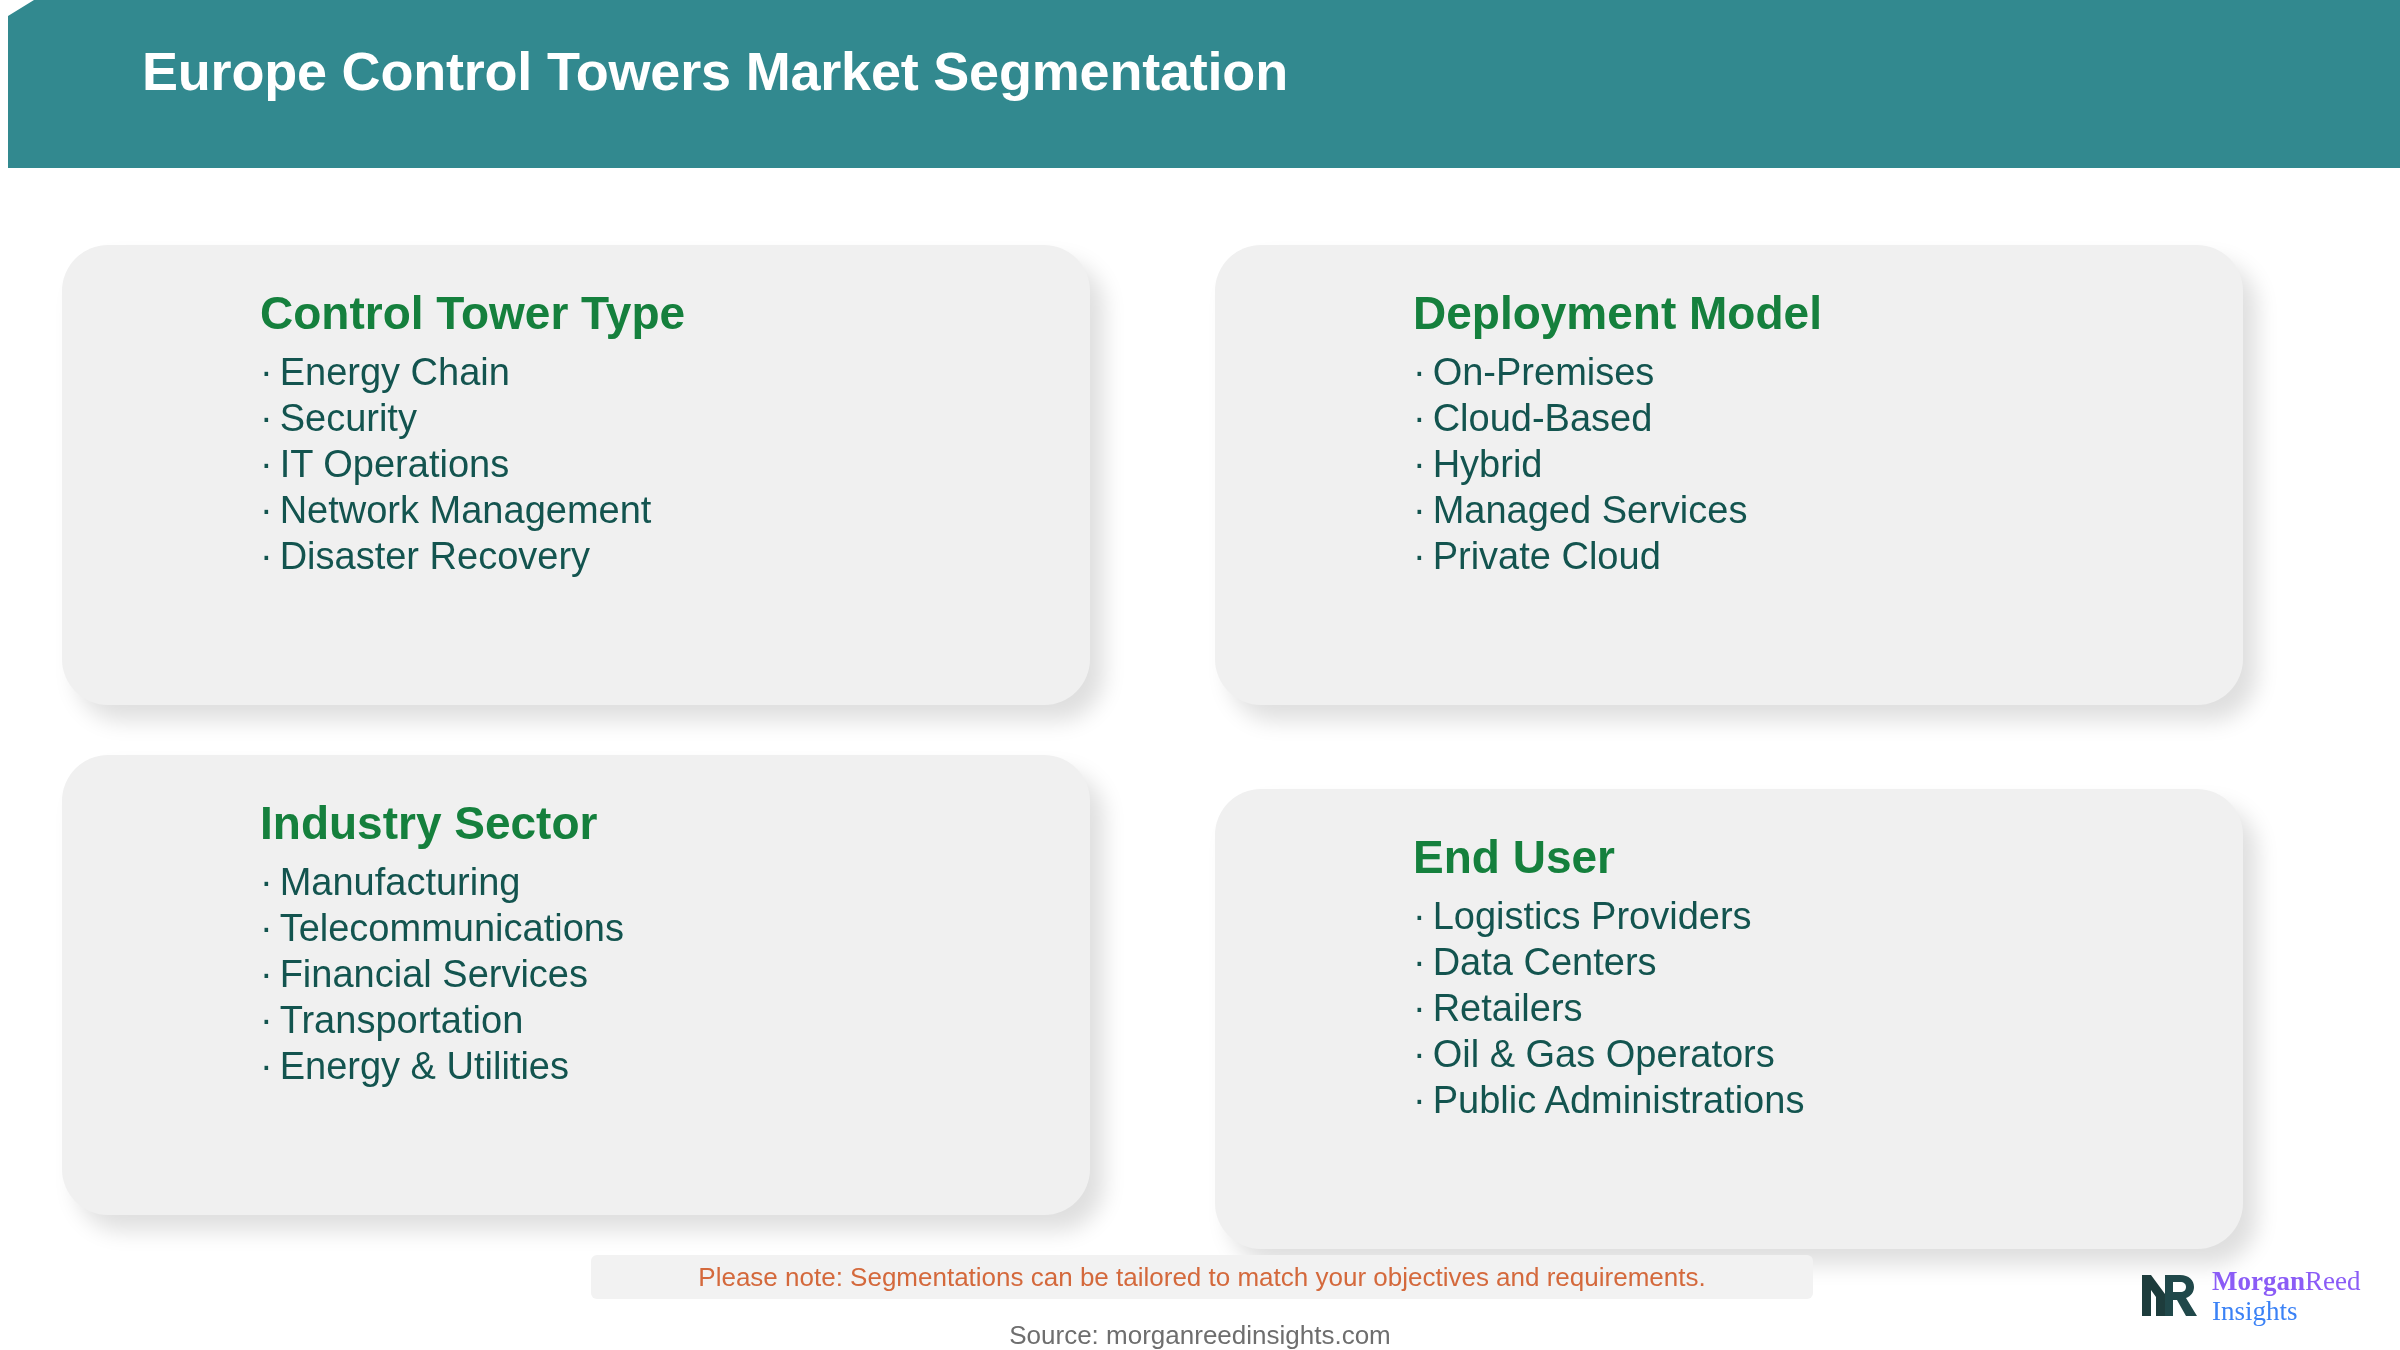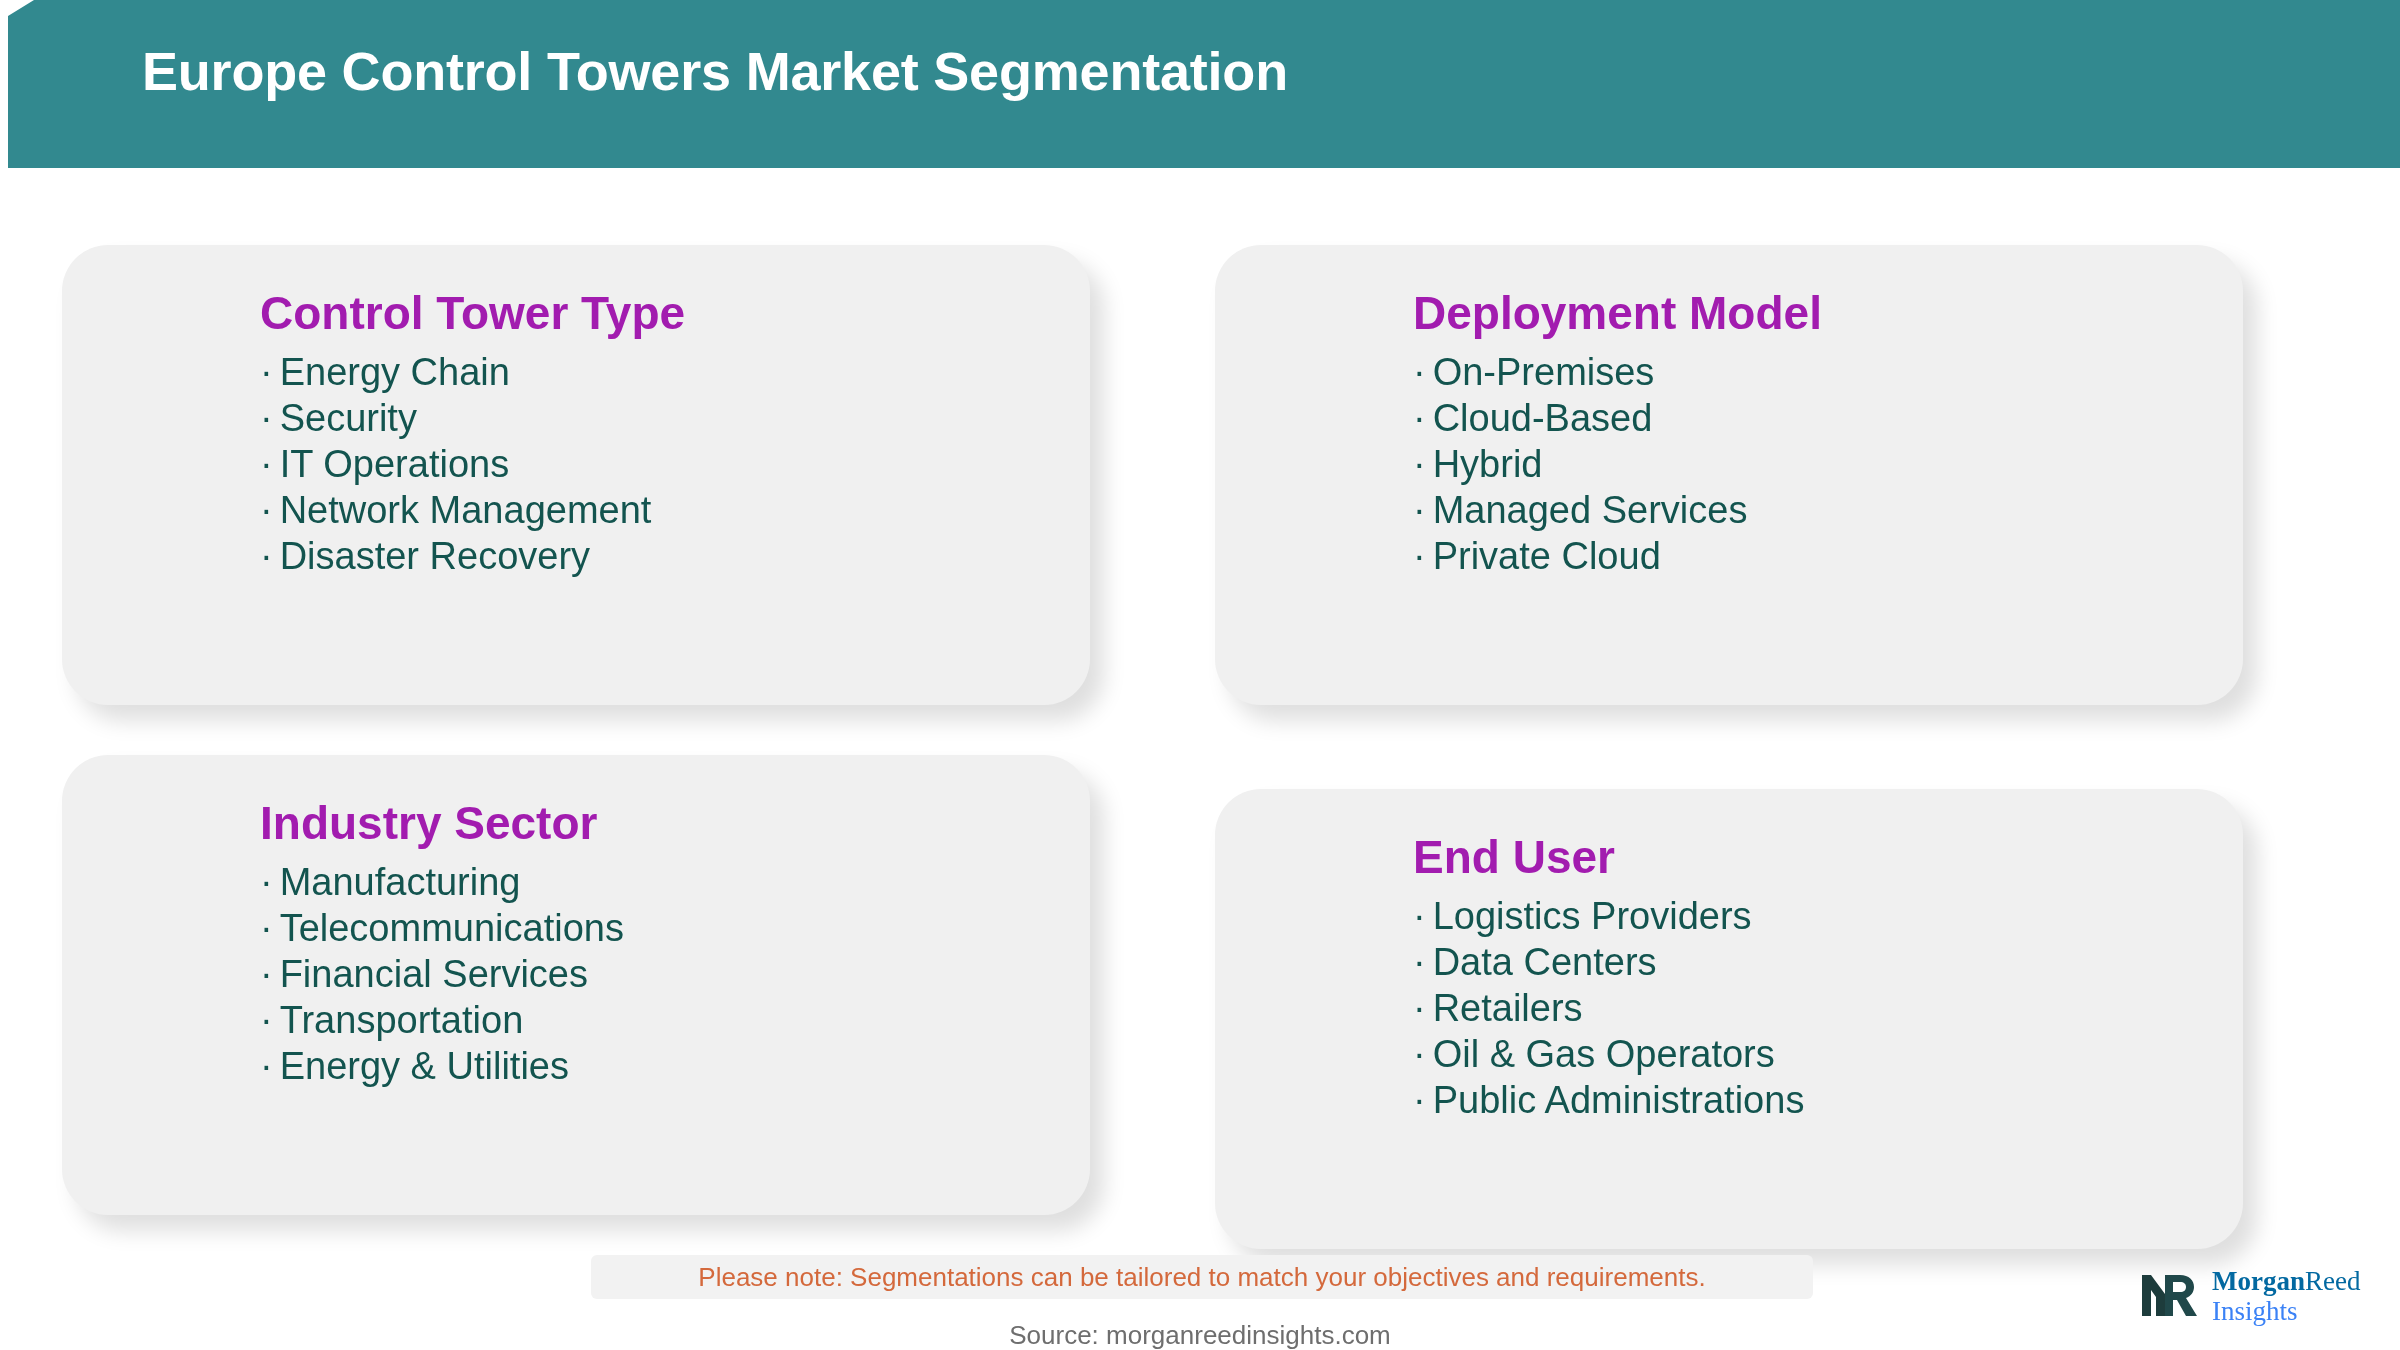--- a/index.html
+++ b/index.html
@@ -66,21 +66,21 @@
     left:198px;
     top:42px;
     right:40px;
   }
   .card.c1 .card-inner,
   .card.c3 .card-inner { left:198px; }
 
   .card-title {
     font-size:46px;
     font-weight:bold;
-    color:#a21caf;
+    color:#15803d;
     line-height:1.14;
     margin-bottom:10px;
     white-space:nowrap;
   }
   .card-list { list-style:none; }
   .card-list li {
     font-size:38px;
     font-weight:normal;
     color:#13544f;
     line-height:46px;
@@ -123,21 +123,21 @@
     top:1268px;
     display:flex;
     align-items:center;
     gap:14px;
   }
   .logo-mark { flex:0 0 auto; }
   .logo-words { line-height:1; }
   .logo-line1 {
     font-family:"Liberation Serif", serif;
     font-size:27px;
-    color:#0369a1;
+    color:#8b5cf6;
     white-space:nowrap;
   }
   .logo-line1 .bold { font-weight:bold; }
   .logo-line2 {
     font-family:"Liberation Serif", serif;
     font-size:27px;
     color:#3b82f6;
     margin-top:3px;
     white-space:nowrap;
   }

